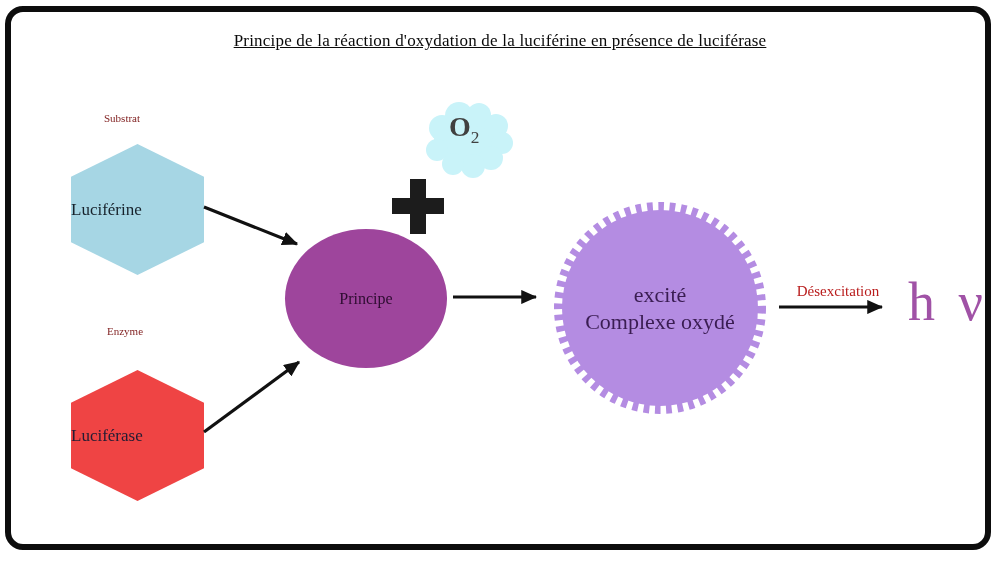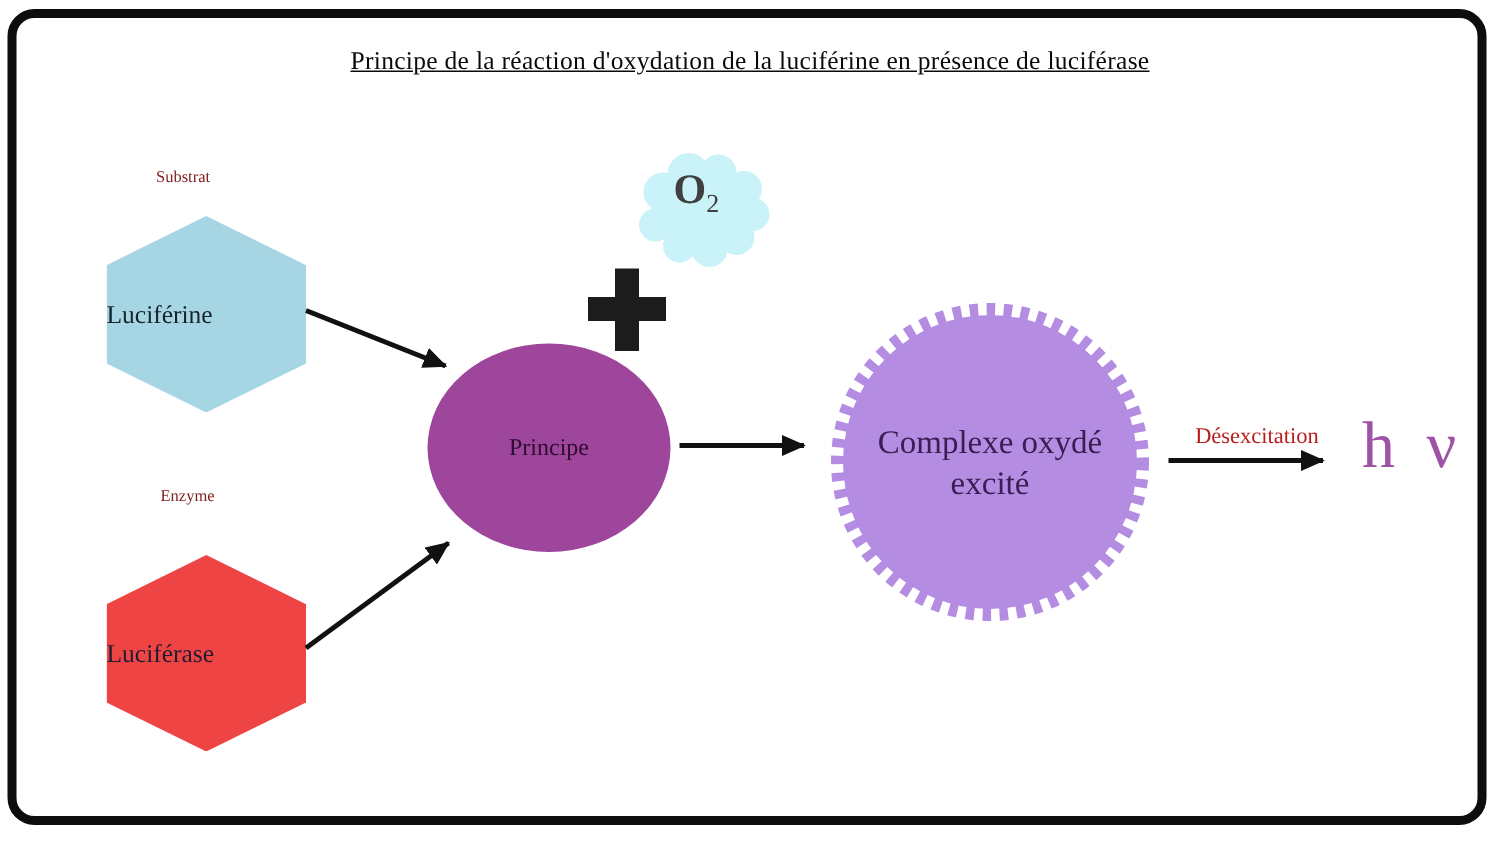--- a/index.html
+++ b/index.html
@@ -57,21 +57,21 @@
 
   .arrows { position: absolute; left: 0; top: 0; width: 1000px; height: 562px; pointer-events: none; }
 
   .desexcitation {
     position: absolute; left: 779px; top: 283px; width: 118px;
     text-align: center; font-size: 15px; color: #b91c1c;
   }
 
   .photon {
     position: absolute; left: 908px; top: 271px;
-    font-size: 44px; color: #a052a6; word-spacing: 10px;
+    font-size: 54px; color: #a052a6; word-spacing: 10px;
   }
 </style>
 </head>
 <body>
 
 <div class="frame"></div>
 
 <div class="title">Principe de la réaction d'oxydation de la luciférine en présence de luciférase</div>
 
 <div class="cat-label cat-substrat">Substrat</div>
@@ -107,22 +107,22 @@
 <div class="plus">
   <div class="bar v"></div>
   <div class="bar h"></div>
 </div>
 
 <svg class="gear-svg" width="222" height="222" viewBox="0 0 222 222">
   <circle cx="111" cy="111" r="101.5" fill="none" stroke="#b48ce2" stroke-width="9" stroke-dasharray="5.7 5.63"></circle>
   <circle cx="111" cy="111" r="98" fill="#b48ce2"></circle>
 </svg>
 <div class="gear-text">
+  <div>excité</div>
   <div>Complexe oxydé</div>
-  <div>excité</div>
 </div>
 
 <svg class="arrows">
   <defs>
     <marker id="ah" markerWidth="5" markerHeight="4.4" refX="4.6" refY="2.2" orient="auto">
       <path d="M0,0 L5,2.2 L0,4.4 Z" fill="#111111"></path>
     </marker>
   </defs>
   <line x1="204" y1="207" x2="297" y2="244" stroke="#111111" stroke-width="3.2" marker-end="url(#ah)"></line>
   <line x1="204" y1="432" x2="299" y2="362" stroke="#111111" stroke-width="3.2" marker-end="url(#ah)"></line>

